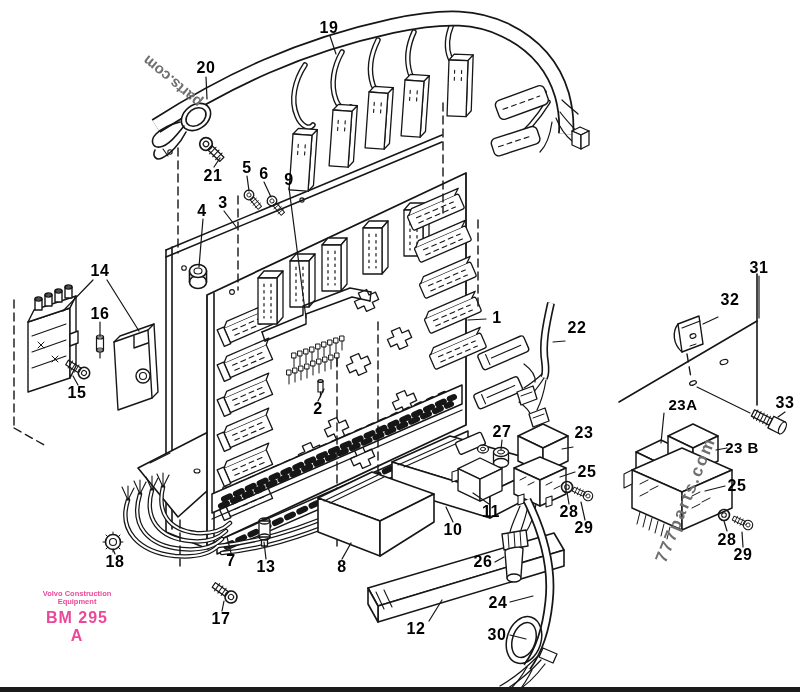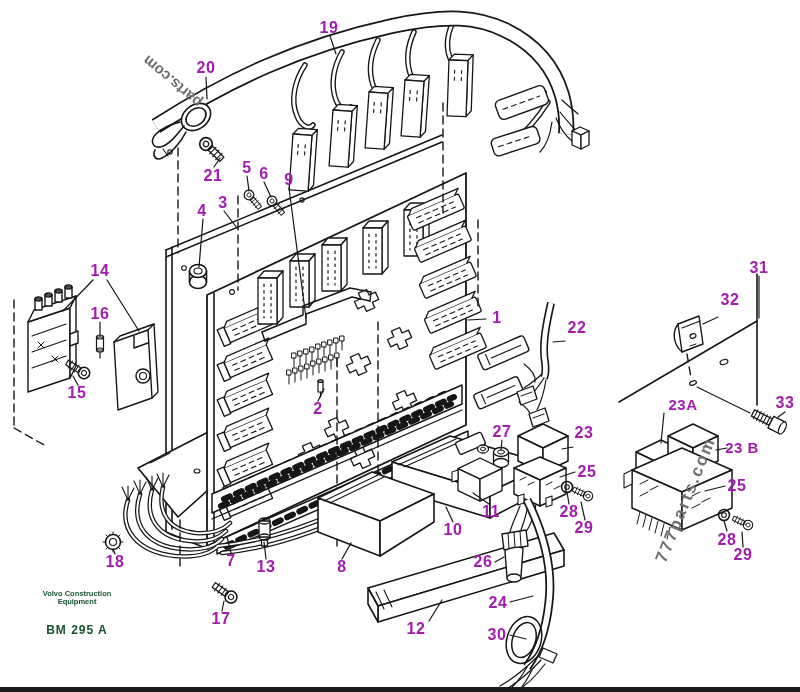--- a/index.html
+++ b/index.html
@@ -1,28 +1,28 @@
 <!DOCTYPE html>
 <html><head>
 <meta charset="utf-8">
 <style>
   html,body{margin:0;padding:0;background:#ffffff;}
   .stage{position:relative;width:800px;height:692px;background:#ffffff;overflow:hidden;
          font-family:"Liberation Sans", sans-serif;}
   .stage svg{position:absolute;left:0;top:0;}
   .callout{position:absolute;transform:translate(-50%,-50%);font-weight:bold;font-size:16px;
-           color:#a21caf;white-space:nowrap;letter-spacing:0.5px;}
+           color:#000000;white-space:nowrap;letter-spacing:0.5px;}
   .callout.small{font-size:15px;margin-left:20px;}
   .wm{position:absolute;color:#6f6f6f;font-weight:bold;white-space:nowrap;}
   .wm-topleft{left:172px;top:82px;font-size:15px;transform:translate(-50%,-50%) rotate(220deg);}
   .wm-right{left:686px;top:500px;font-size:17px;letter-spacing:2px;
             transform:translate(-50%,-50%) rotate(-68deg);}
-  .footer-block{position:absolute;left:40px;top:590px;width:74px;text-align:center;color:#14532d;}
+  .footer-block{position:absolute;left:40px;top:590px;width:74px;text-align:center;color:#ec4899;}
   .footer-brand{font-size:7.5px;font-weight:bold;line-height:8px;}
-  .footer-model{font-size:12px;font-weight:bold;margin-top:17px;letter-spacing:1px;}
+  .footer-model{font-size:16px;font-weight:bold;margin-top:3px;letter-spacing:1px;}
   .bottom-bar{position:absolute;left:0;top:687px;width:800px;height:5px;background:#1b1b1b;}
 </style>
 </head>
 <body>
 
 <div class="stage">
 
 <svg width="800" height="692" viewBox="0 0 800 692" fill="none" stroke="#161616" stroke-width="1.6" stroke-linecap="round" stroke-linejoin="round">
   <defs>
     <g id="screw">

